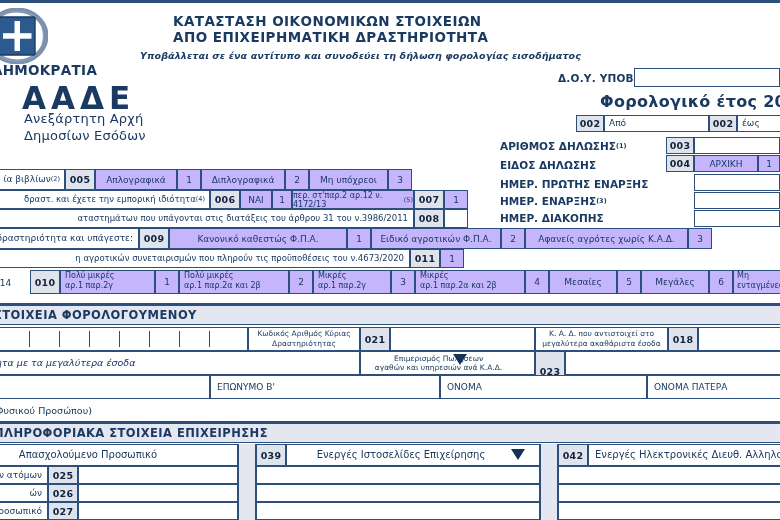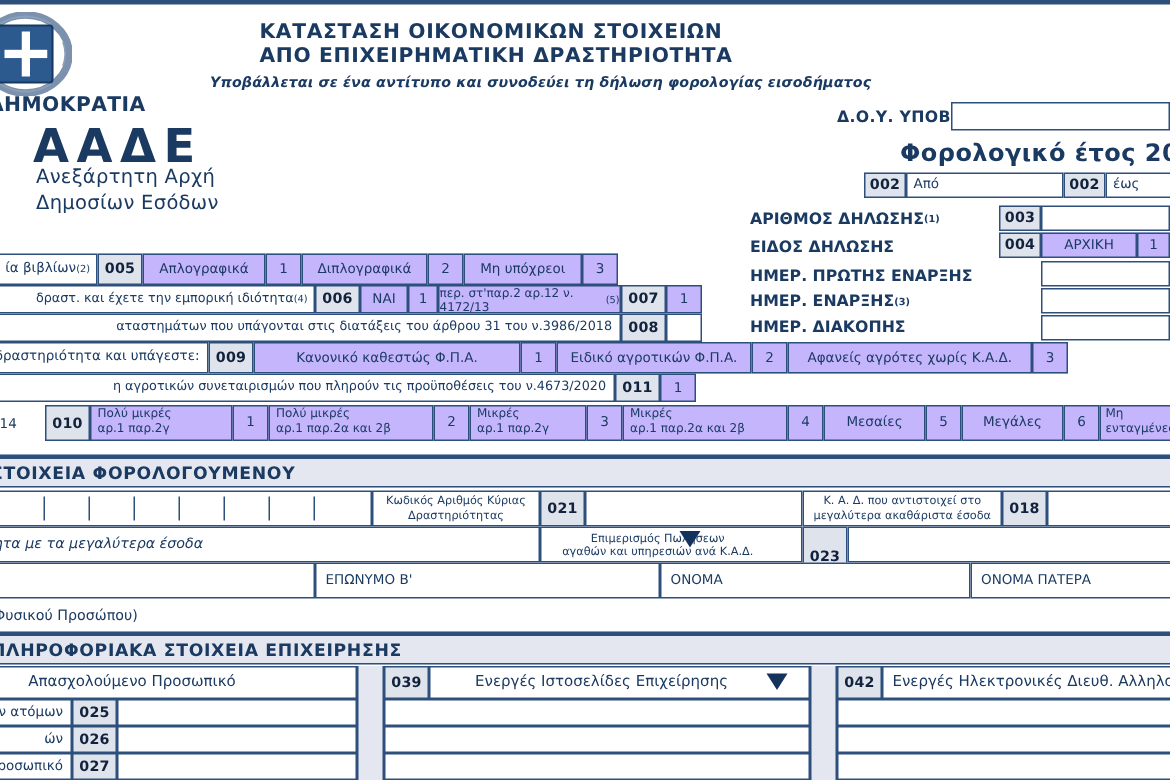--- a/index.html
+++ b/index.html
@@ -236,21 +236,21 @@
   <div class="num" style="left:240px; top:190px; width:32px; height:19px;">ΝΑΙ</div>
   <div class="num" style="left:272px; top:190px; width:20px; height:19px;">1</div>
   <div class="num" style="left:292px; top:190px; width:122px; height:19px; font-size:8px;">
     <span>περ. στ'παρ.2 αρ.12 ν. 4172/13</span>
       <span class="sup">(5)</span>
   </div>
   <div class="code" style="left:414px; top:190px; width:30px; height:19px;">007</div>
   <div class="num" style="left:444px; top:190px; width:24px; height:19px;">1</div>
 
   <div class="box" style="left:-70px; top:209px; width:484px; height:19px;">
-    <span class="lbl" style="right:5px; top:0; height:100%; font-size:8.5px;">αταστημάτων που υπάγονται στις διατάξεις του άρθρου 31 του ν.3986/2018</span>
+    <span class="lbl" style="right:5px; top:0; height:100%; font-size:8.5px;">αταστημάτων που υπάγονται στις διατάξεις του άρθρου 31 του ν.3986/2011</span>
   </div>
   <div class="code" style="left:414px; top:209px; width:30px; height:19px;">008</div>
   <div class="box" style="left:444px; top:209px; width:24px; height:19px;"></div>
 
   <div class="box" style="left:-70px; top:228px; width:209px; height:21px;">
     <span class="lbl" style="right:5px; top:0; height:100%;">ική δραστηριότητα και υπάγεστε:</span>
   </div>
   <div class="code" style="left:139px; top:228px; width:30px; height:21px;">009</div>
   <div class="num" style="left:169px; top:228px; width:178px; height:21px;">Κανονικό καθεστώς Φ.Π.Α.</div>
   <div class="num" style="left:347px; top:228px; width:24px; height:21px;">1</div>

